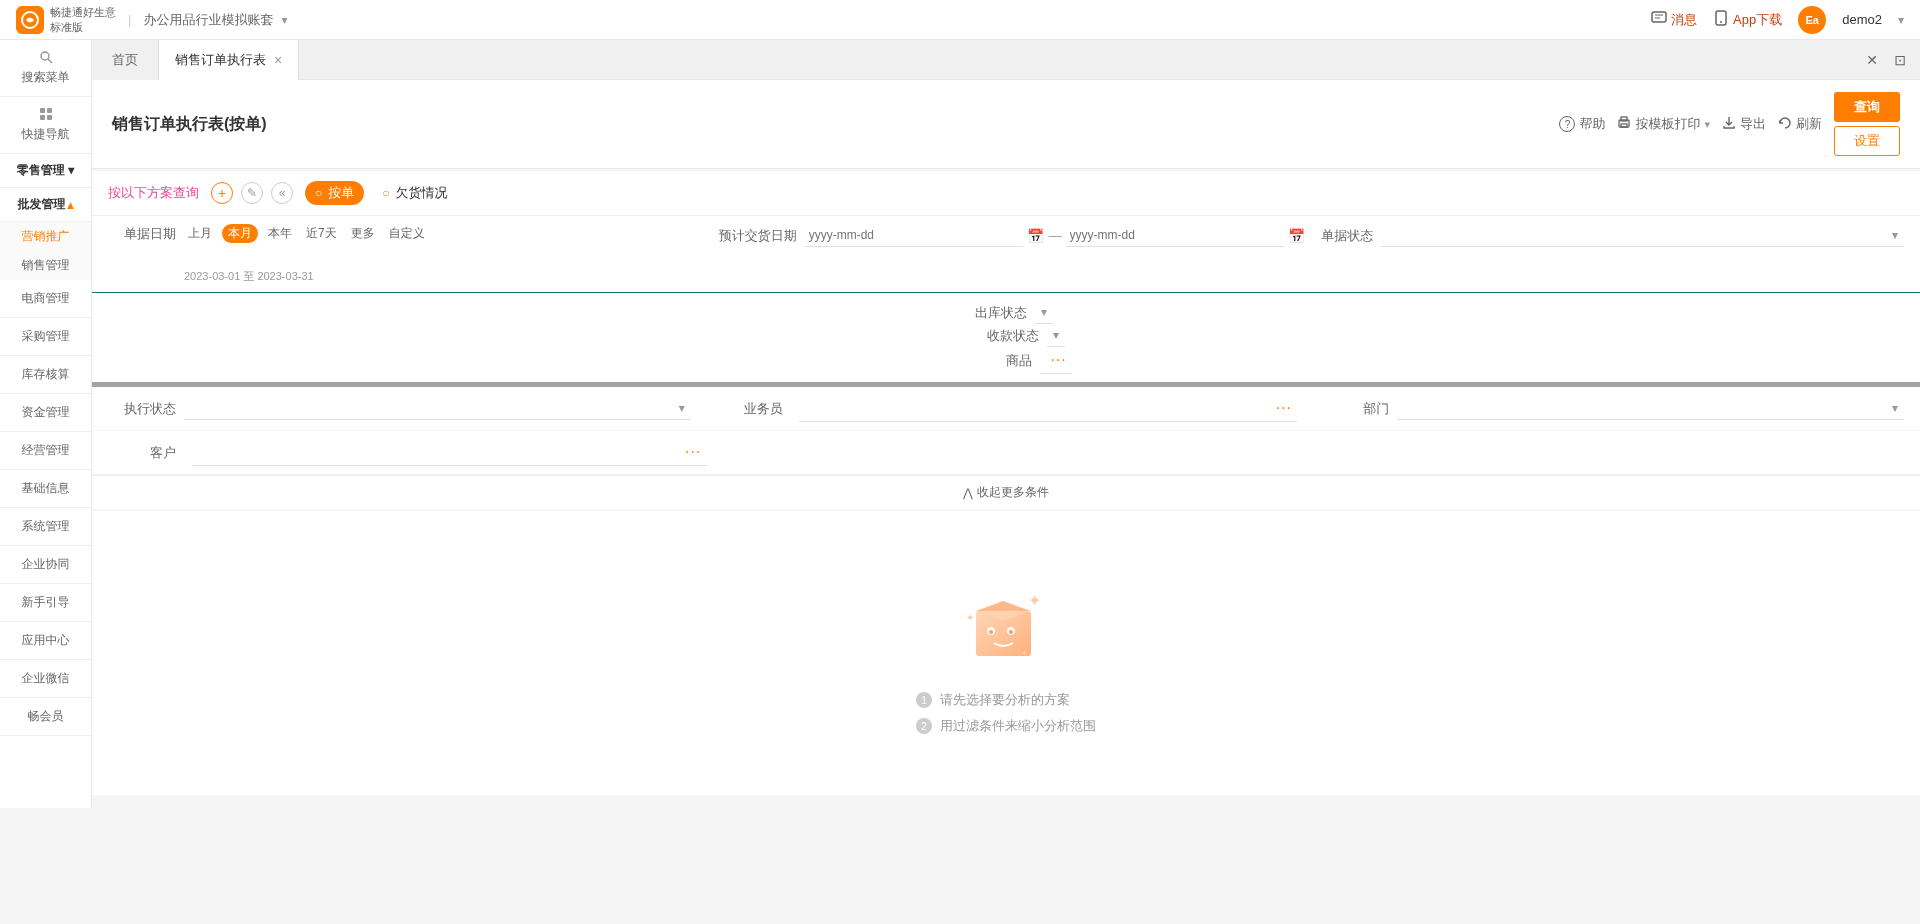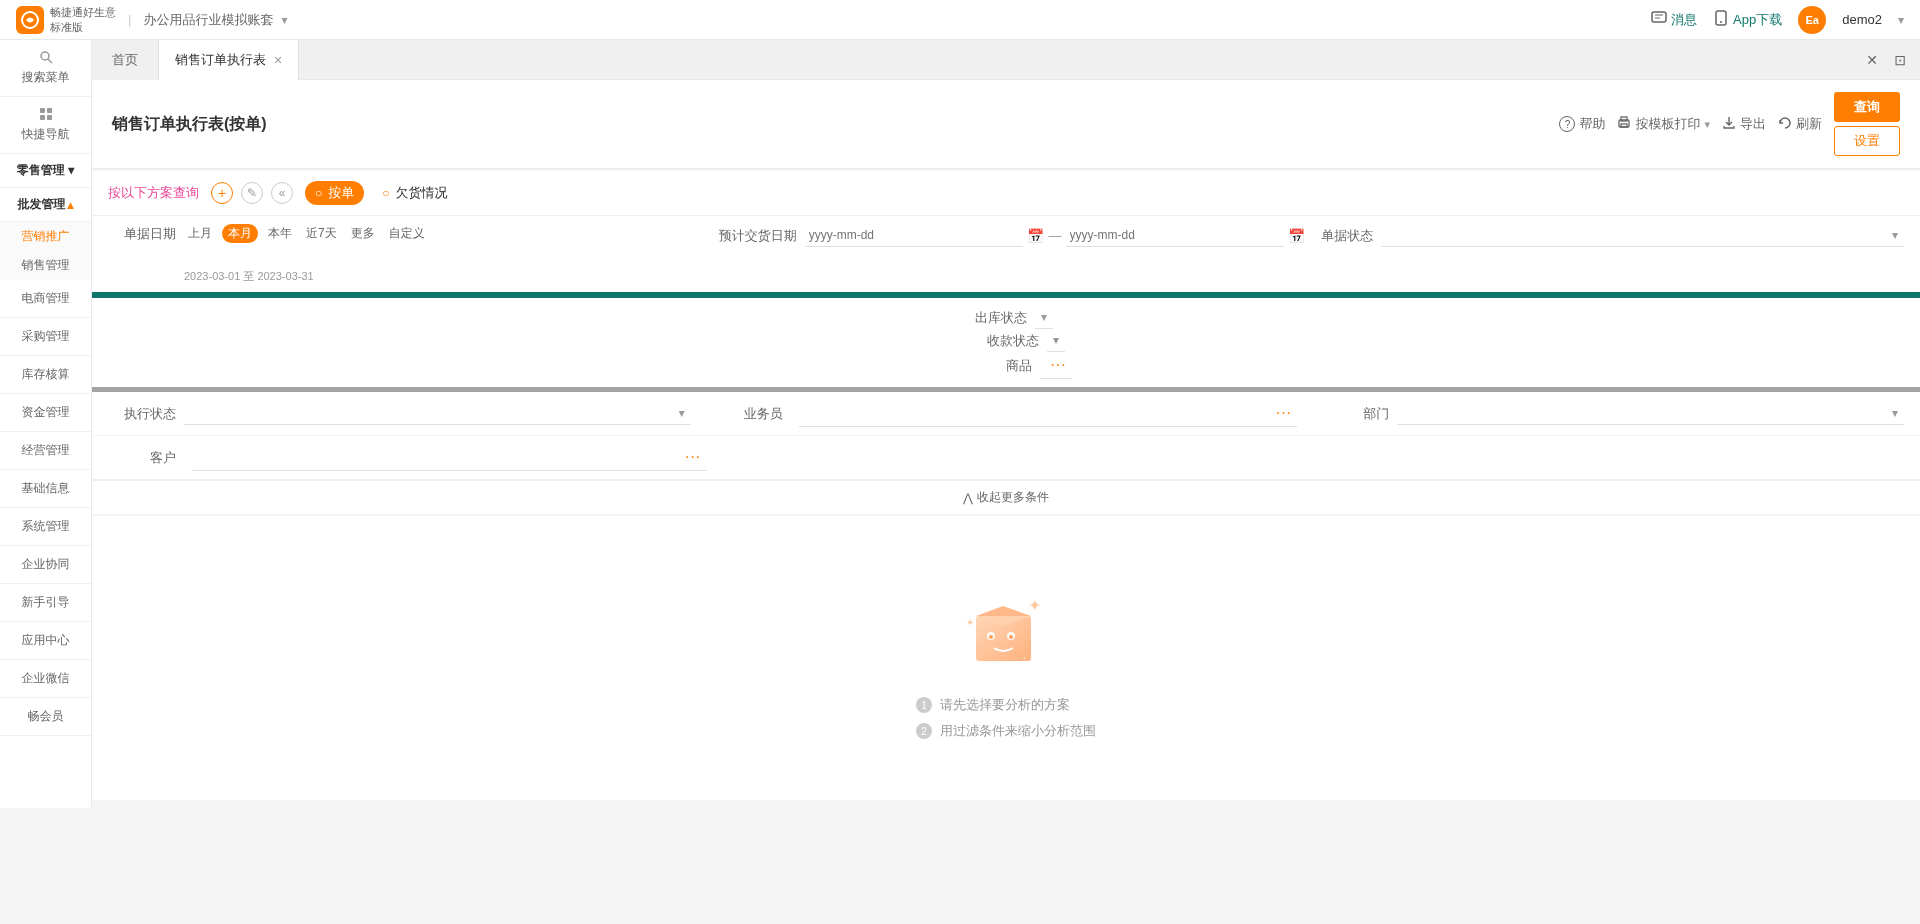--- a/index.html
+++ b/index.html
@@ -7,21 +7,21 @@
 
     
     .app-container { display: flex; flex-direction: column; height: 808px; }
     .top-bar { height: 40px; background: #fff; display: flex; align-items: center; justify-content: space-between; padding: 0 16px; border-bottom: 1px solid #e8e8e8; flex-shrink: 0; }
     .top-bar-left { display: flex; align-items: center; gap: 8px; }
     .logo-area { display: flex; align-items: center; gap: 6px; }
     .logo-icon { width: 28px; height: 28px; background: #ff7d00; border-radius: 6px; display: flex; align-items: center; justify-content: center; color: white; font-size: 10px; font-weight: bold; }
     .logo-text { font-size: 11px; color: #666; line-height: 1.3; }
     .top-bar-title { font-size: 13px; color: #666; }
     .top-bar-right { display: flex; align-items: center; gap: 16px; }
-    .top-bar-btn { display: flex; align-items: center; gap: 4px; color: #0f766e; font-size: 13px; cursor: pointer; }
+    .top-bar-btn { display: flex; align-items: center; gap: 4px; color: #c2410c; font-size: 13px; cursor: pointer; }
     .user-avatar { width: 28px; height: 28px; border-radius: 50%; background: #ff7d00; display: flex; align-items: center; justify-content: center; color: white; font-size: 12px; overflow: hidden; }
 
     
     .main-area { display: flex; flex: 1; overflow: hidden; }
 
     
     .sidebar { width: 92px; background: #fff; border-right: 1px solid #e8e8e8; display: flex; flex-direction: column; overflow-y: auto; flex-shrink: 0; }
     .sidebar-item { padding: 10px 4px; text-align: center; cursor: pointer; font-size: 12px; color: #666; border-bottom: 1px solid #f0f0f0; }
     .sidebar-section { padding: 8px 4px; text-align: center; font-size: 12px; color: #333; font-weight: bold; cursor: pointer; border-bottom: 1px solid #f0f0f0; }
     .sidebar-sub { padding: 6px 4px; text-align: center; font-size: 12px; color: #666; cursor: pointer; background: #fafafa; }
@@ -244,21 +244,21 @@
                 <span class="scheme-icon">○</span>
                 <span>按单</span>
               </div>
               <div class="scheme-item">
                 <span class="scheme-icon" style="color:#ff7d00;">○</span>
                 <span>欠货情况</span>
               </div>
             </div>
           </div>
 
-          <div style="display:flex; align-items:flex-start; padding: 8px 16px; border-bottom: 6px solid #0f766e;">
+          <div style="display:flex; align-items:flex-start; padding: 8px 16px; border-bottom: 1px solid #0f766e;">
 
             <div style="display:flex; flex-direction:column; flex: 1; min-width:0;">
               <div style="display:flex; align-items:center;">
                 <span class="filter-label" style="color:#666;font-size:13px;width:68px;text-align:right;margin-right:8px;flex-shrink:0;">单据日期</span>
                 <div style="display:flex; align-items:center; gap:6px; flex-wrap:nowrap;">
                   <span class="quick-date-btn">上月</span>
                   <span class="quick-date-btn active">本月</span>
                   <span class="quick-date-btn">本年</span>
                   <span class="quick-date-btn">近7天</span>
                   <span class="quick-date-btn">更多</span>

